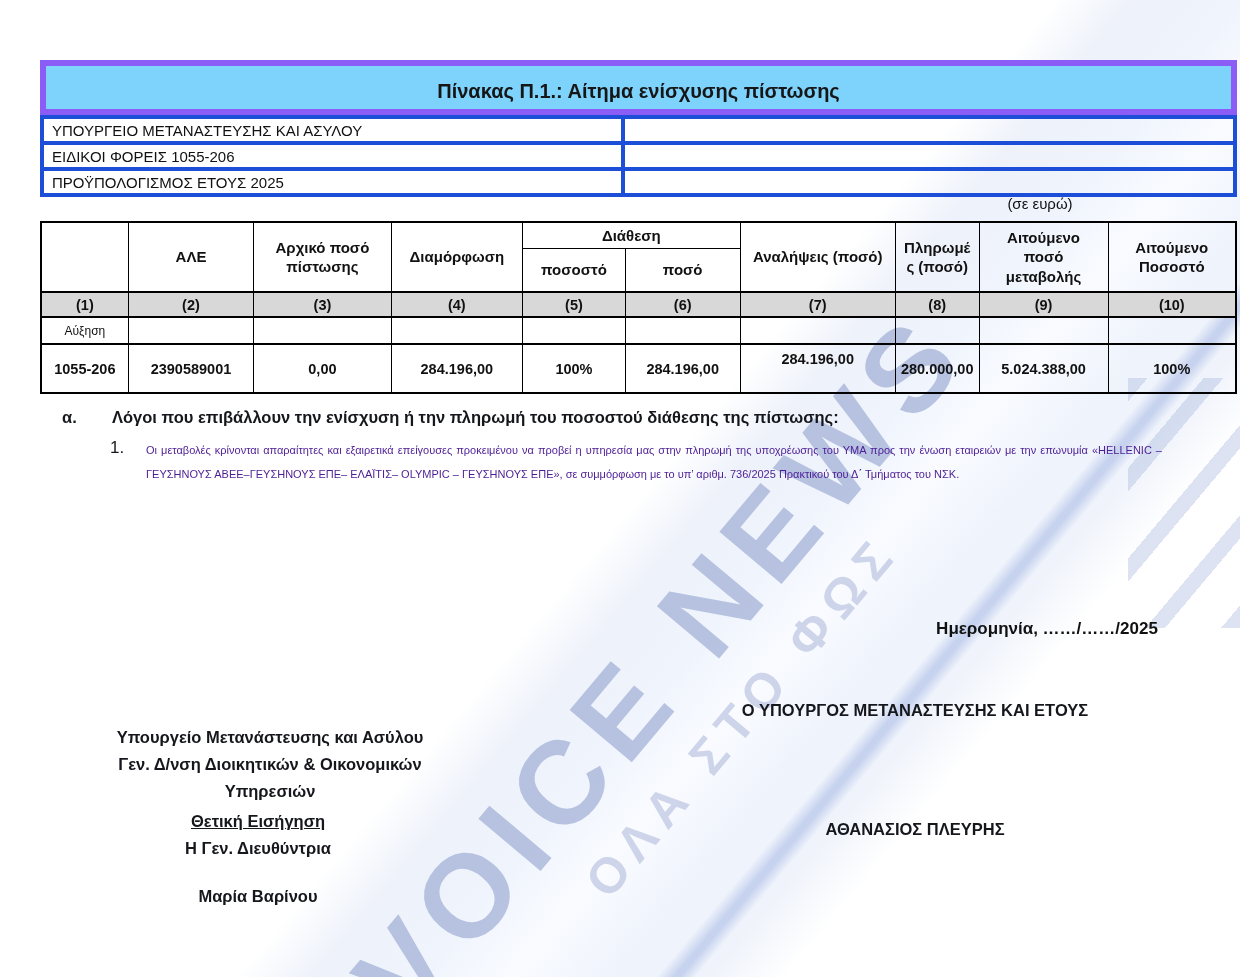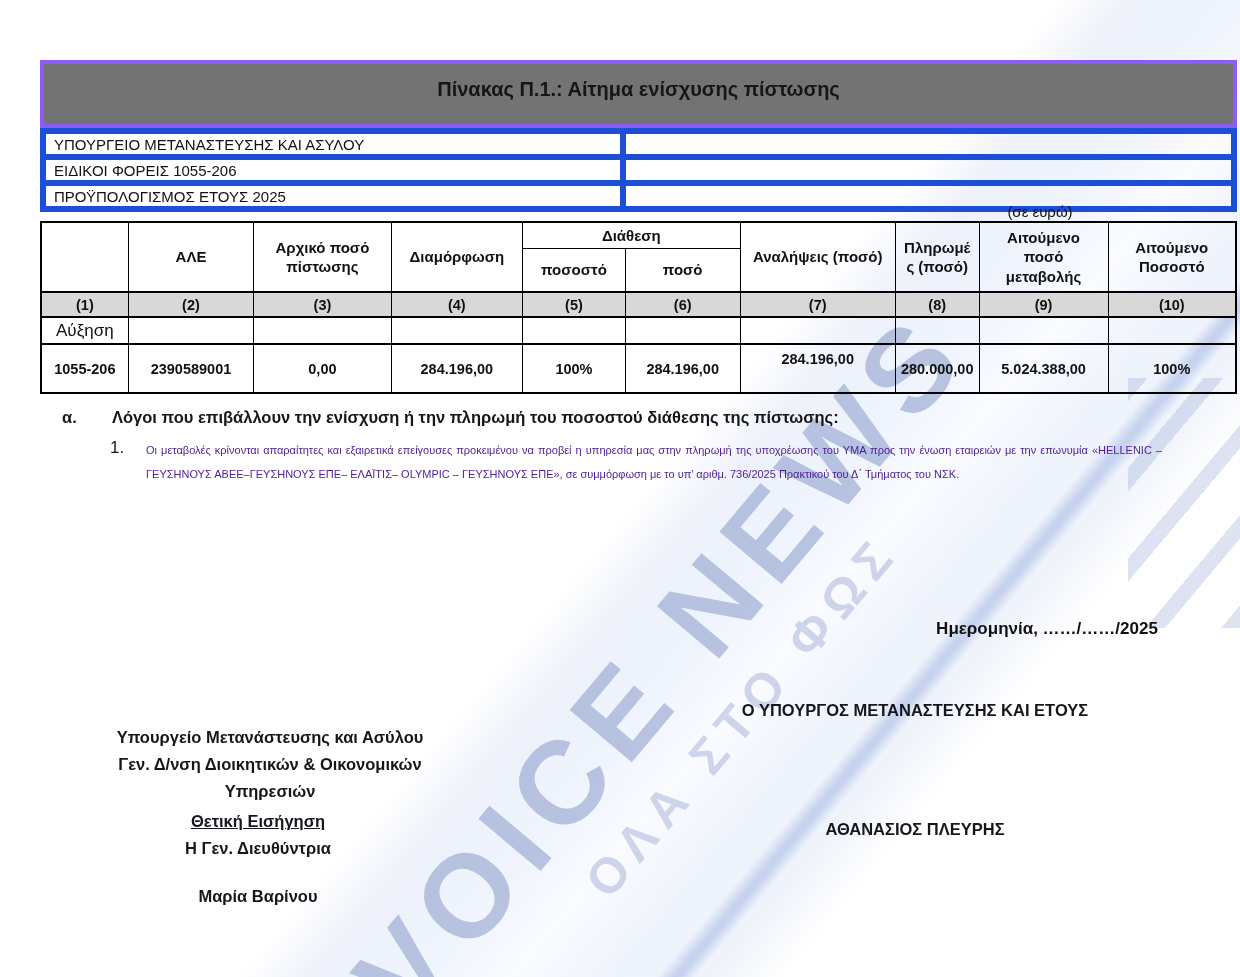--- a/index.html
+++ b/index.html
@@ -47,47 +47,47 @@
       rgba(255,255,255,0) 15px, rgba(255,255,255,0) 58px);
     opacity:0.8;
   }
 
   
   .content { position:absolute; inset:0; z-index:1; }
 
   
   .header-block { position:absolute; left:40px; top:60px; width:1197px; }
   .title-bar {
-    border:4px solid #8b5cf6; background:#737373;
-    height:68px; line-height:51px; text-align:center;
+    border:6px solid #8b5cf6; background:#7dd3fc;
+    height:55px; line-height:51px; text-align:center;
     font-size:20px; font-weight:700; color:#161616;
   }
   .info-table { width:100%; border-collapse:collapse; border:2px solid #000; border-top:none; }
-  .info-table td { border:6px solid #1d4ed8; height:26px; font-size:15px; padding:1px 8px; background:transparent; }
+  .info-table td { border:4px solid #1d4ed8; height:26px; font-size:15px; padding:1px 8px; background:transparent; }
   .info-table td.info-label { width:48.7%; }
   .info-table td.info-value { width:51.3%; }
 
   .euro-note {
-    position:absolute; left:965px; top:203px; width:150px;
+    position:absolute; left:965px; top:195px; width:150px;
     text-align:center; font-size:15px; color:#111;
   }
 
   
   .main-table-wrap { position:absolute; left:40px; top:221px; width:1197px; }
   table.main { width:100%; border-collapse:collapse; border:2px solid #000; table-layout:fixed; background:transparent; }
   table.main th, table.main td { border:1px solid #000; text-align:center; vertical-align:middle; background:transparent; }
   table.main th { font-size:15px; font-weight:700; line-height:1.3; padding:2px 8px; }
   tr.hdr-group th { height:26px; }
   tr.hdr-sub th { height:44px; }
   th.th-wrap { word-break:break-all; padding:2px 6px; }
   tr.nums td {
     height:25px; background:#d8d8d8; font-weight:700; font-size:14.5px;
     border-top:2px solid #000; border-bottom:2px solid #000;
   }
-  tr.type-row td { height:27px; font-size:17px; font-weight:400; }
+  tr.type-row td { height:27px; font-size:12px; font-weight:400; }
   tr.data-row td { height:49px; font-weight:700; font-size:14.5px; border-top:2px solid #000; padding:2px; }
   tr.data-row td.v-top { vertical-align:top; padding-top:6px; }
 
   
   .reasons { position:absolute; left:62px; top:408px; width:1100px; }
   .reasons-head { display:flex; gap:24px; font-size:16.5px; font-weight:700; color:#15171c; }
   .reasons-label { width:26px; flex:0 0 auto; }
   .reasons-item { display:flex; gap:8px; margin-left:48px; margin-top:11px; }
   .reasons-num { font-size:17px; width:28px; flex:0 0 auto; color:#15171c; }
   .reasons-text { flex:1; font-size:11px; line-height:2.2; text-align:justify; color:#4c1d95; }

